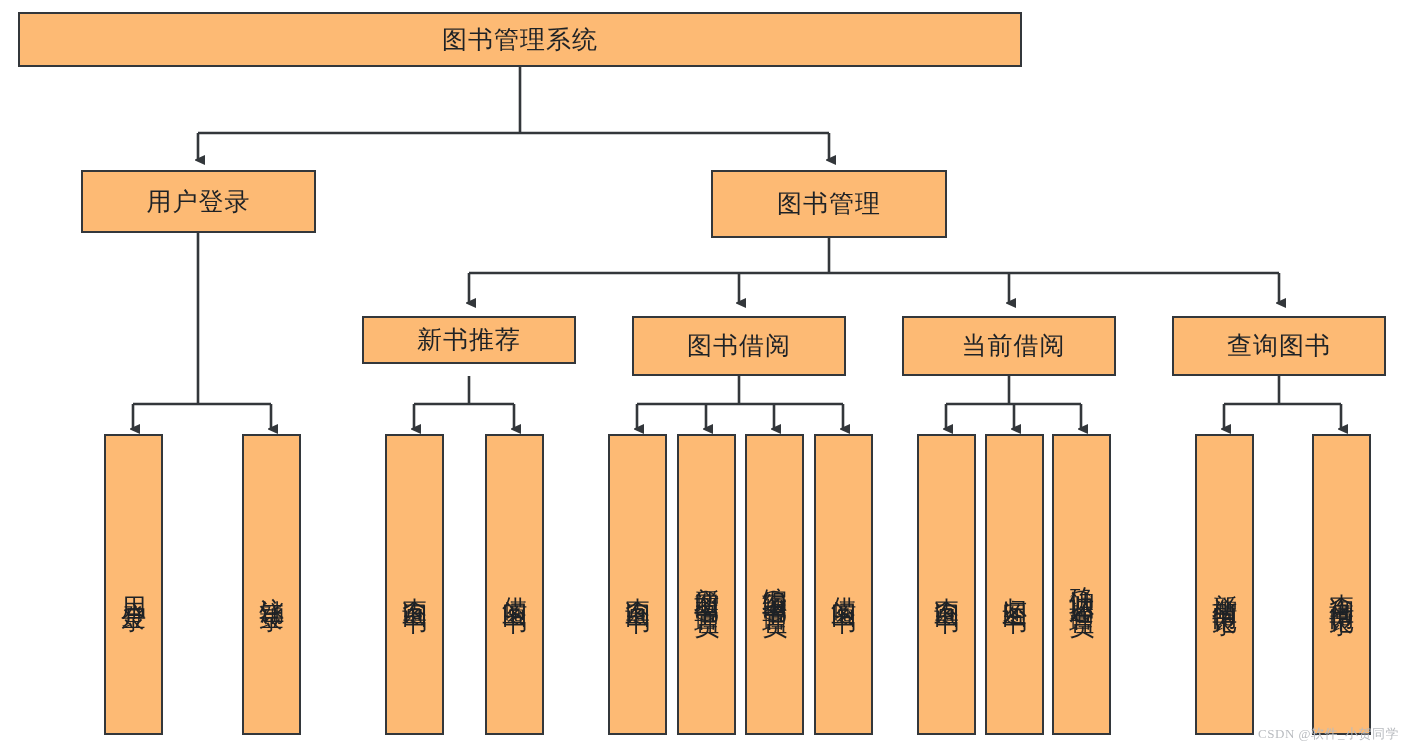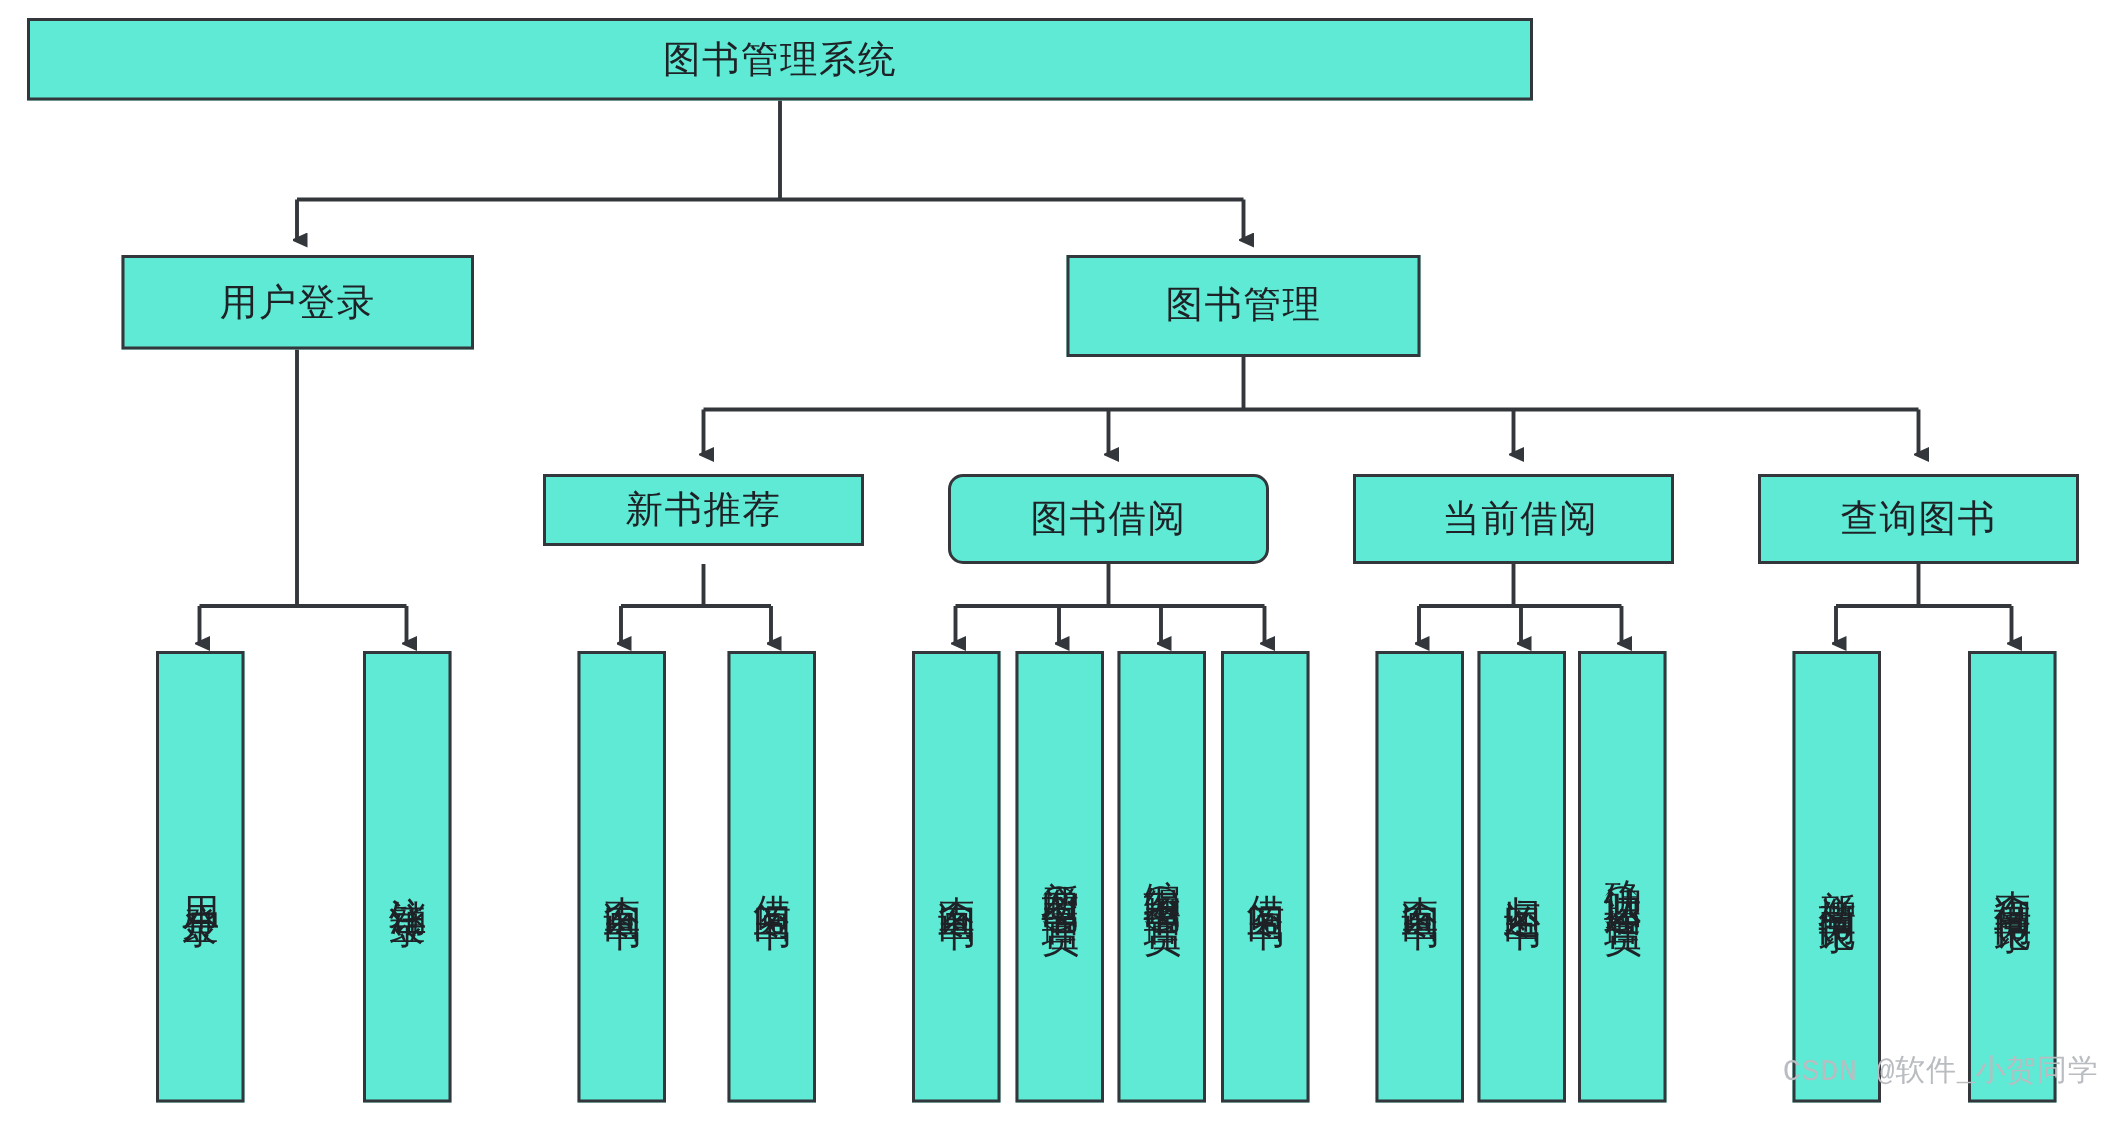--- a/index.html
+++ b/index.html
@@ -18,21 +18,21 @@
   svg.connectors{
     position:absolute;
     left:0; top:0;
     width:1405px;
     height:747px;
     pointer-events:none;
   }
   .node{
     position:absolute;
     box-sizing:border-box;
-    background:#5eead4;
+    background:#fdba74;
     border:2px solid #33373b;
     display:flex;
     align-items:center;
     justify-content:center;
     text-align:center;
     line-height:1.18;
     color:#1e2226;
   }
   .node.h{
     font-size:25px;
@@ -47,26 +47,26 @@
     text-orientation:upright;
     font-size:25px;
     letter-spacing:4px;
     padding:6px 0;
     align-items:center;
     justify-content:center;
   }
   .watermark{
     position:absolute;
     right:6px;
-    bottom:20px;
-    font-size:20px;
+    bottom:4px;
+    font-size:13px;
     color:#b9bcc0;
     letter-spacing:0.5px;
     white-space:nowrap;
-    font-family:Liberation Mono, monospace;
+    font-family:Liberation Serif, serif;
   }
 </style>
 </head>
 <body>
 
 <div id="canvas">
 
   <svg class="connectors" viewBox="0 0 1405 747">
     <defs>
       <marker id="arw" markerWidth="10" markerHeight="10" refX="5" refY="7" orient="auto" markerUnits="userSpaceOnUse">
@@ -124,21 +124,21 @@
   <div class="node h" style="left:81px; top:170px; width:235px; height:63px;">
     <span>用户登录</span>
   </div>
   <div class="node h" style="left:711px; top:170px; width:236px; height:68px;font-family:Liberation Serif, serif;">
     <span>图书管理</span>
   </div>
 
   <div class="node h" style="left:362px; top:316px; width:214px; height:48px;">
     <span>新书推荐</span>
   </div>
-  <div class="node h" style="left:632px; top:316px; width:214px; height:60px;border-radius:10px;">
+  <div class="node h" style="left:632px; top:316px; width:214px; height:60px;">
     <span>图书借阅</span>
   </div>
   <div class="node h" style="left:902px; top:316px; width:214px; height:60px;padding-left:13px;">
     <span>当前借阅</span>
   </div>
   <div class="node h" style="left:1172px; top:316px; width:214px; height:60px;">
     <span>查询图书</span>
   </div>
 
   <div class="node v" style="left:104px; top:434px; width:59px; height:301px;">

